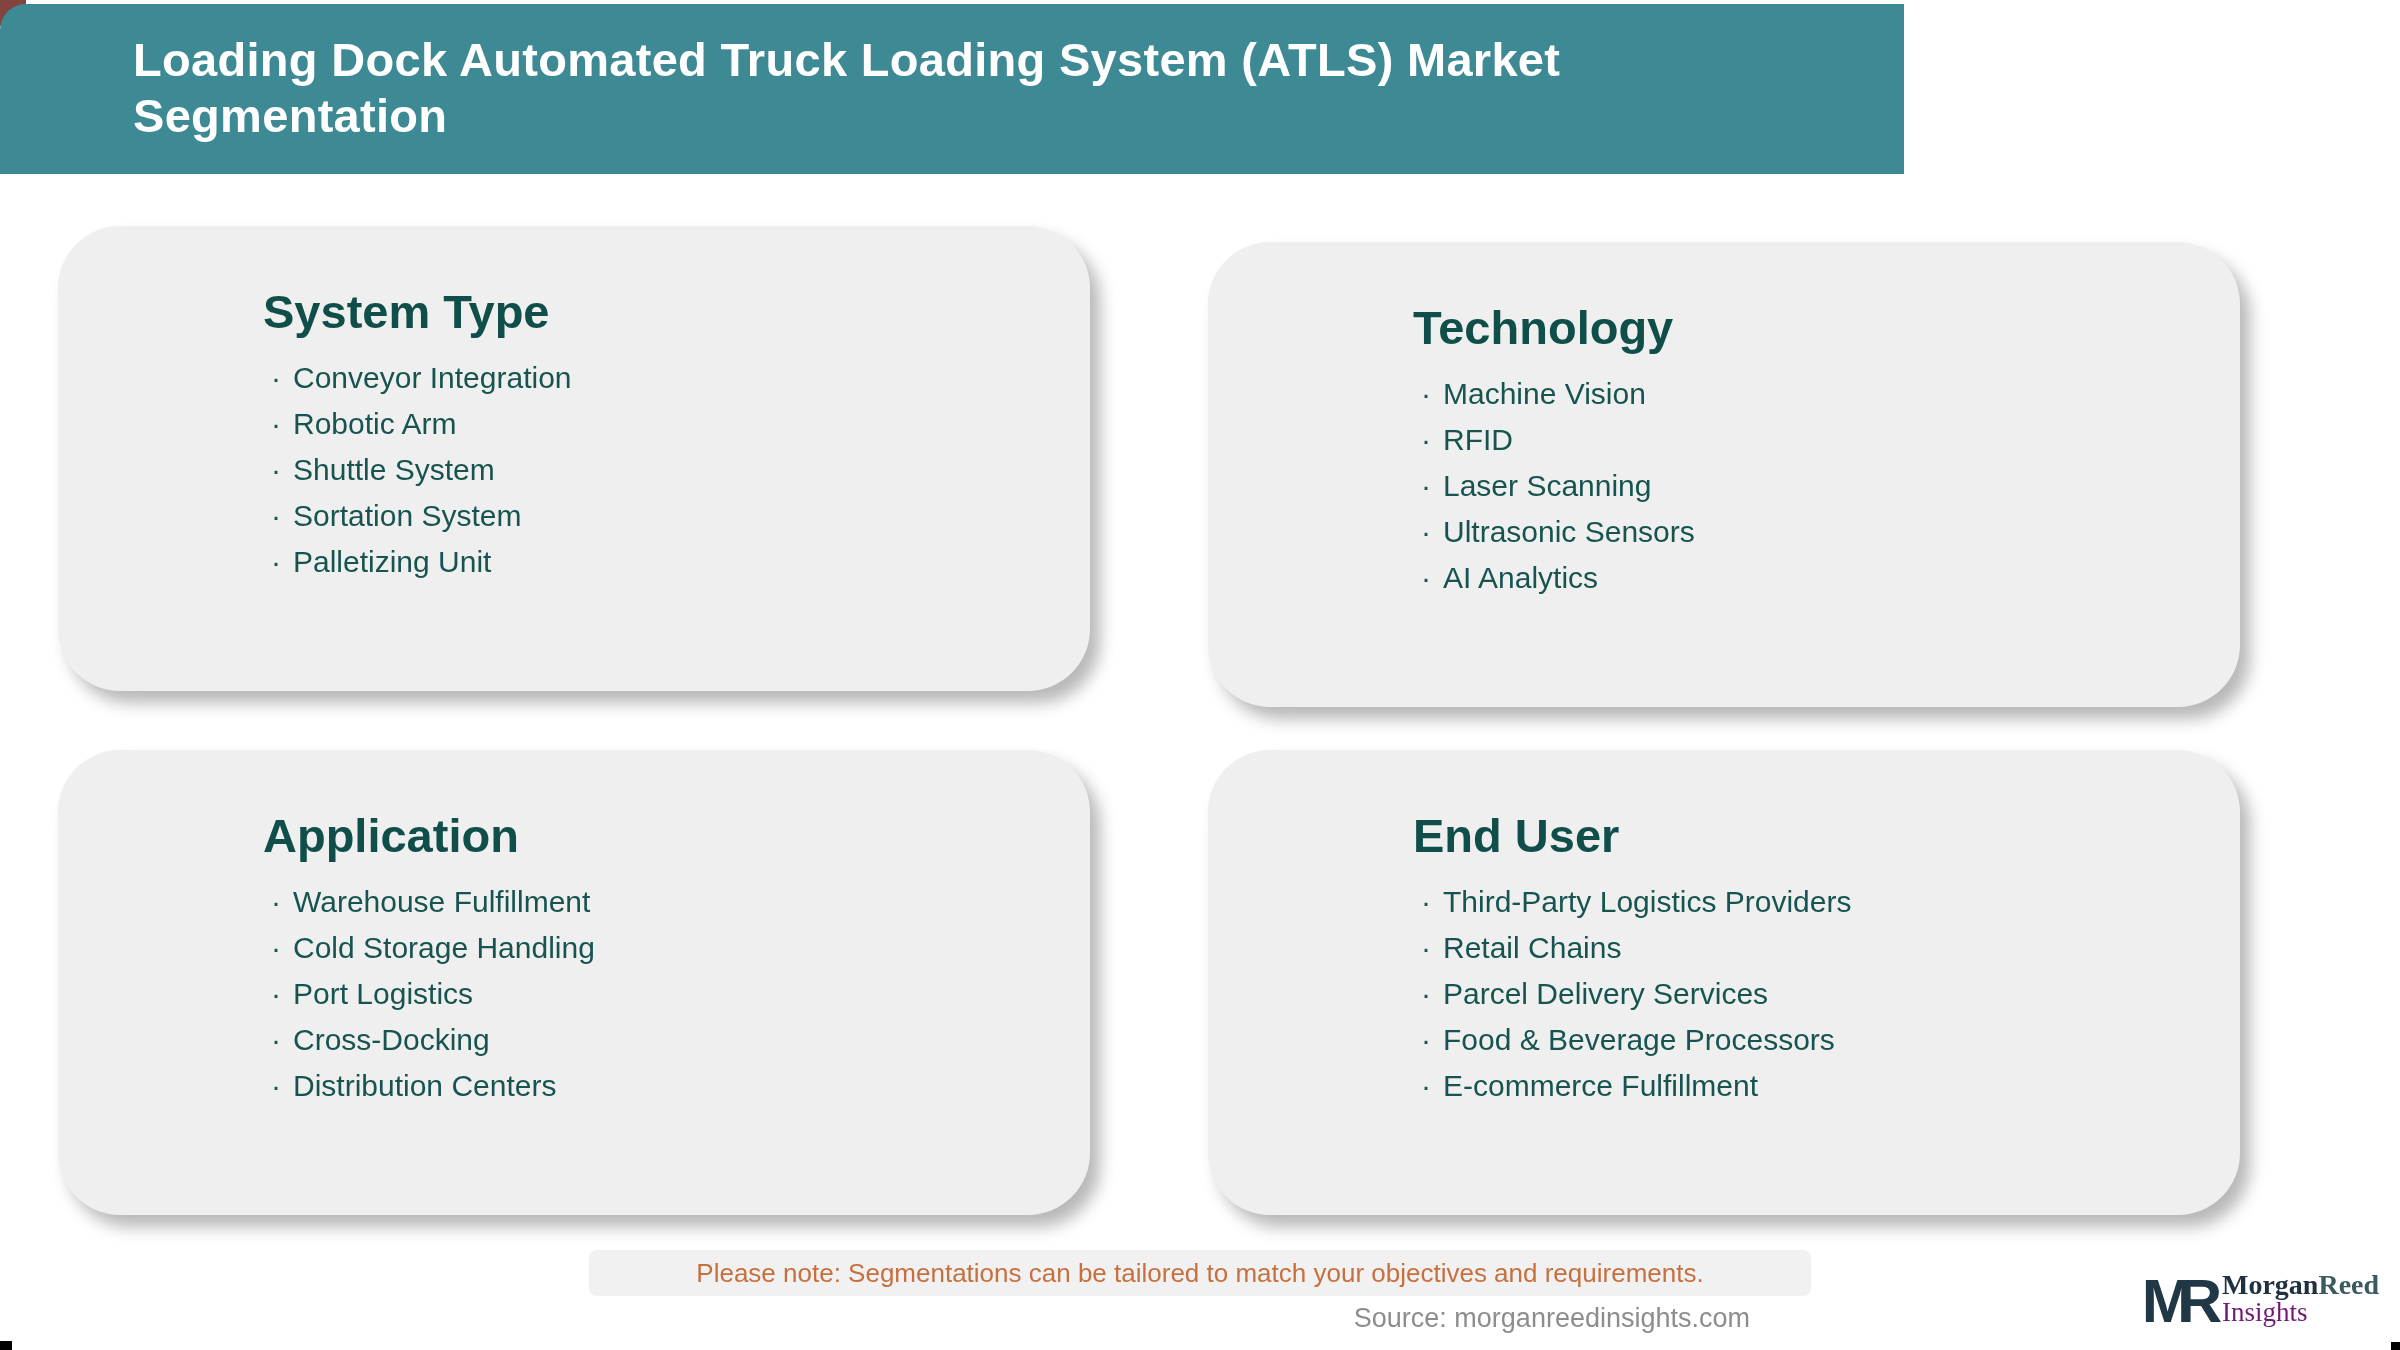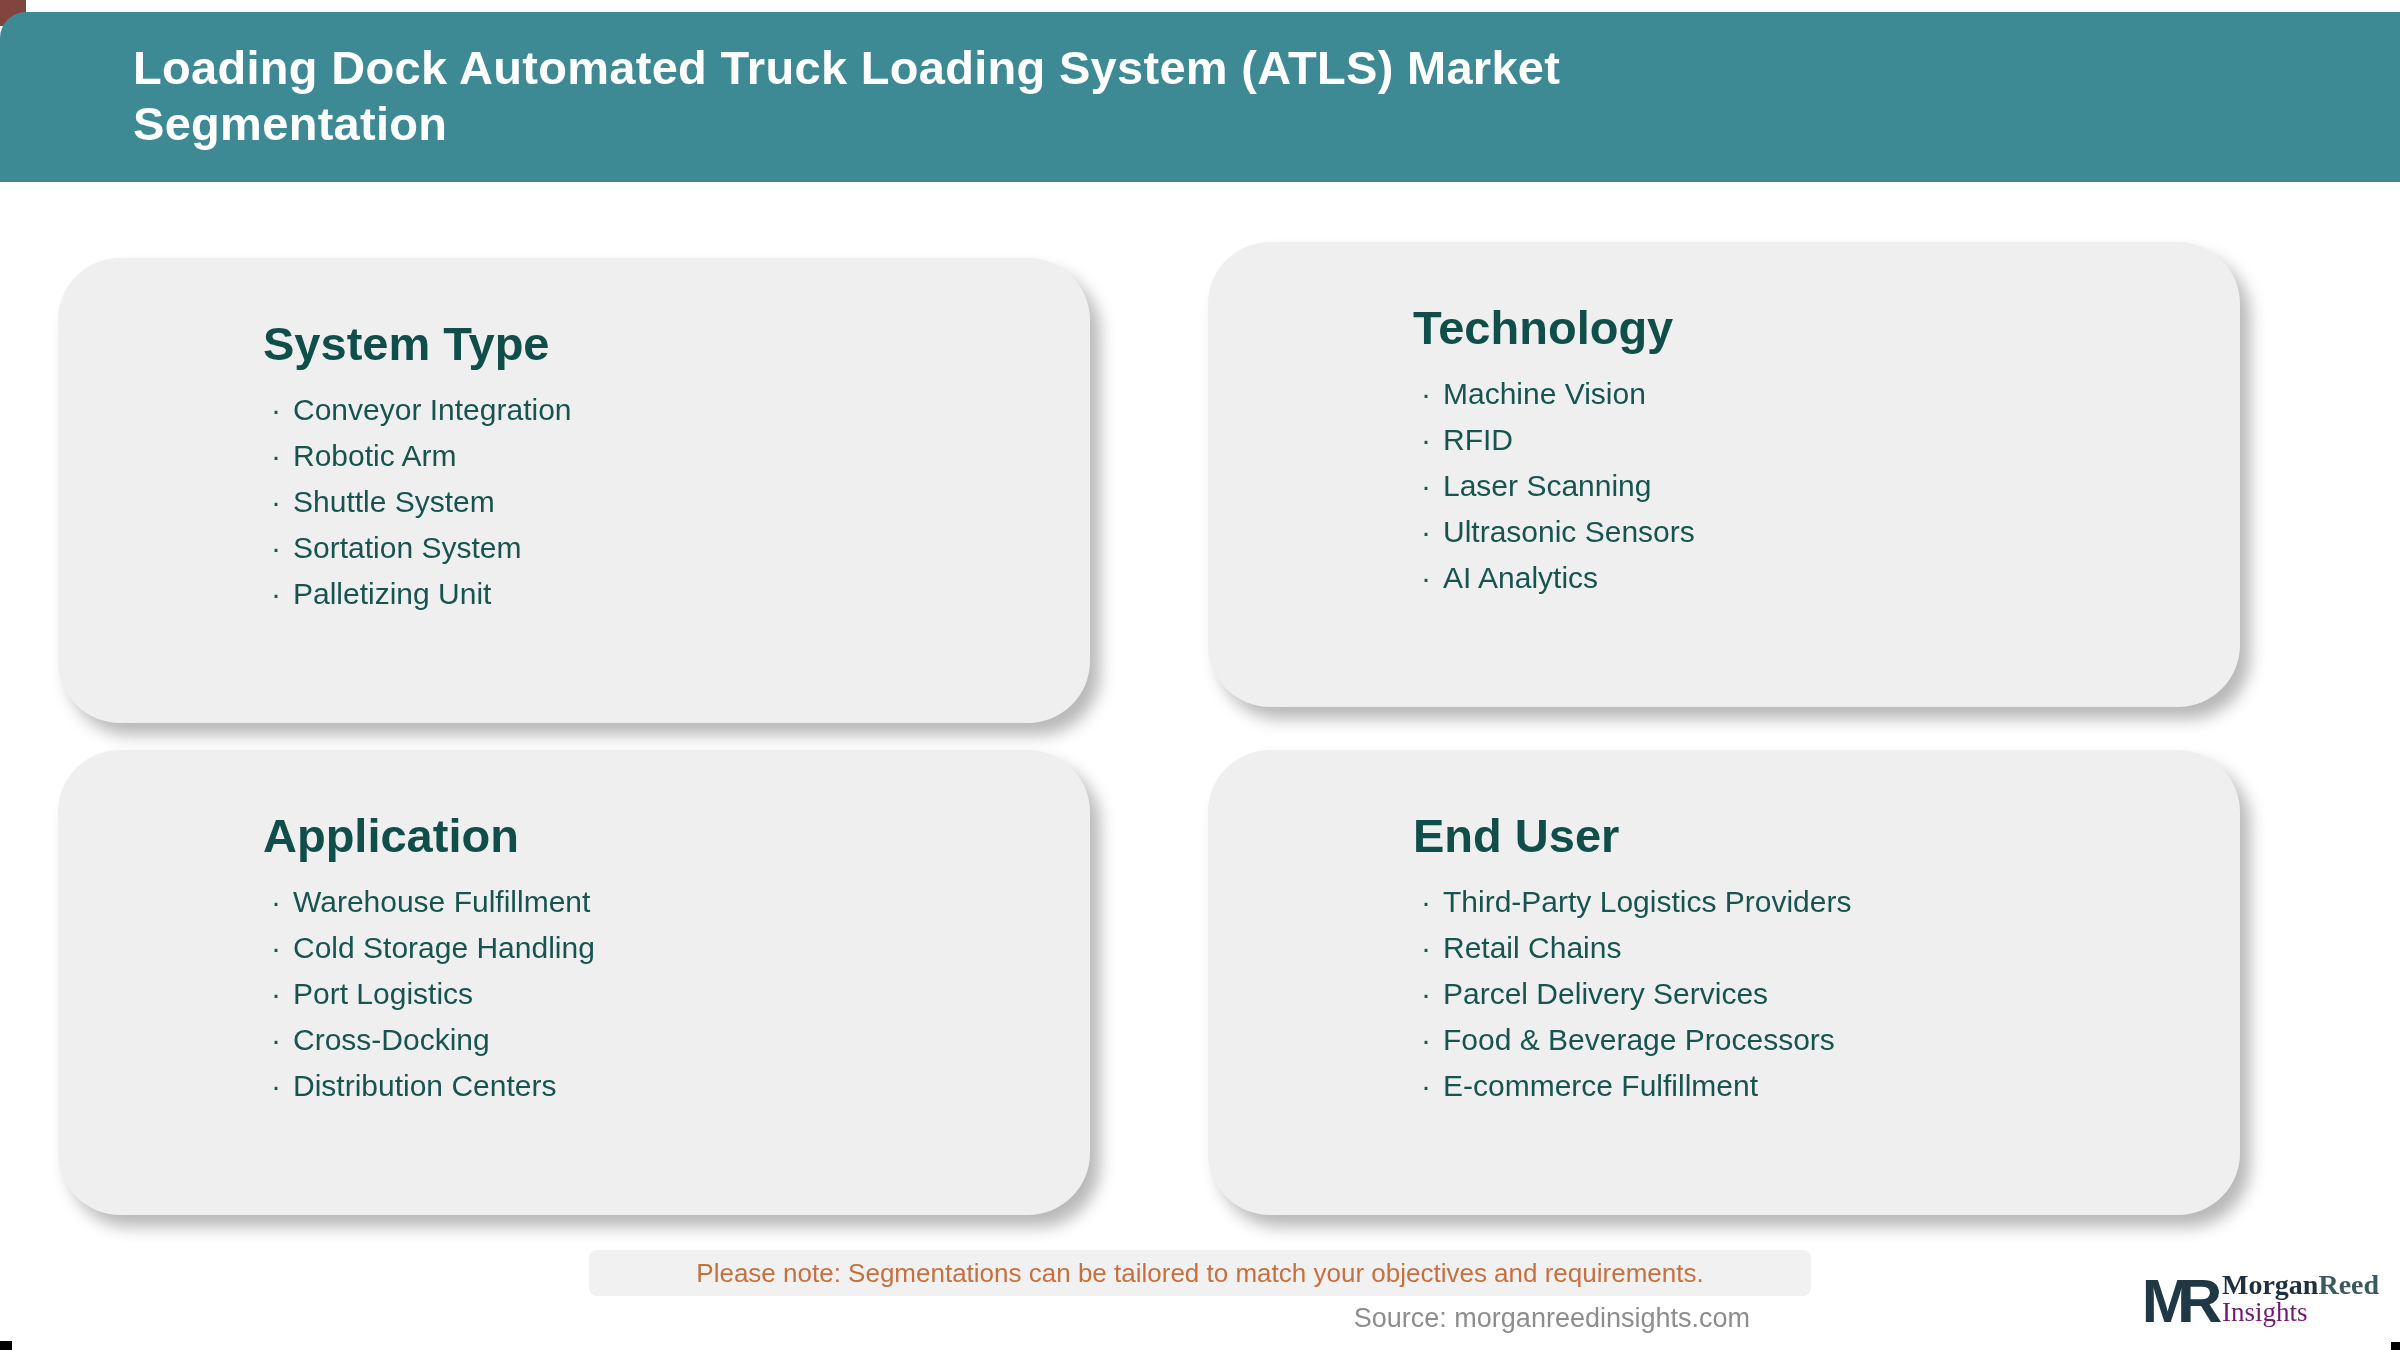--- a/index.html
+++ b/index.html
@@ -11,41 +11,41 @@
   }
 
   
   .corner-accent {
     position: absolute; top: 0; left: 0;
     width: 26px; height: 26px;
     background: #82443e;
   }
 
   .header-bar {
-    position: absolute; top: 12px; left: 0;
-    width: 2400px; height: 170px;
+    position: absolute; top: 4px; left: 0;
+    width: 1904px; height: 170px;
     background: #3d8a95;
     border-top-left-radius: 26px;
   }
   .header-title {
     position: absolute; left: 133px; top: 28px;
     width: 1640px;
     font-size: 47px; font-weight: bold;
     line-height: 56px; color: #ffffff;
     letter-spacing: 0.3px;
   }
 
   .seg-card {
     position: absolute;
     width: 1032px; height: 465px;
     background: #efefef;
     border-radius: 62px;
     box-shadow: 10px 12px 16px rgba(40, 40, 40, 0.33);
   }
-  .card-pos-0 { left: 58px;   top: 258px; }
+  .card-pos-0 { left: 58px;   top: 226px; }
   .card-pos-1 { left: 1208px; top: 242px; }
   .card-pos-2 { left: 58px;   top: 750px; }
   .card-pos-3 { left: 1208px; top: 750px; }
 
   .card-inner { padding: 58px 50px 0 205px; }
   .card-title {
     margin: 0 0 16px 0;
     font-size: 47px; font-weight: bold;
     color: #0f4e49;
   }

